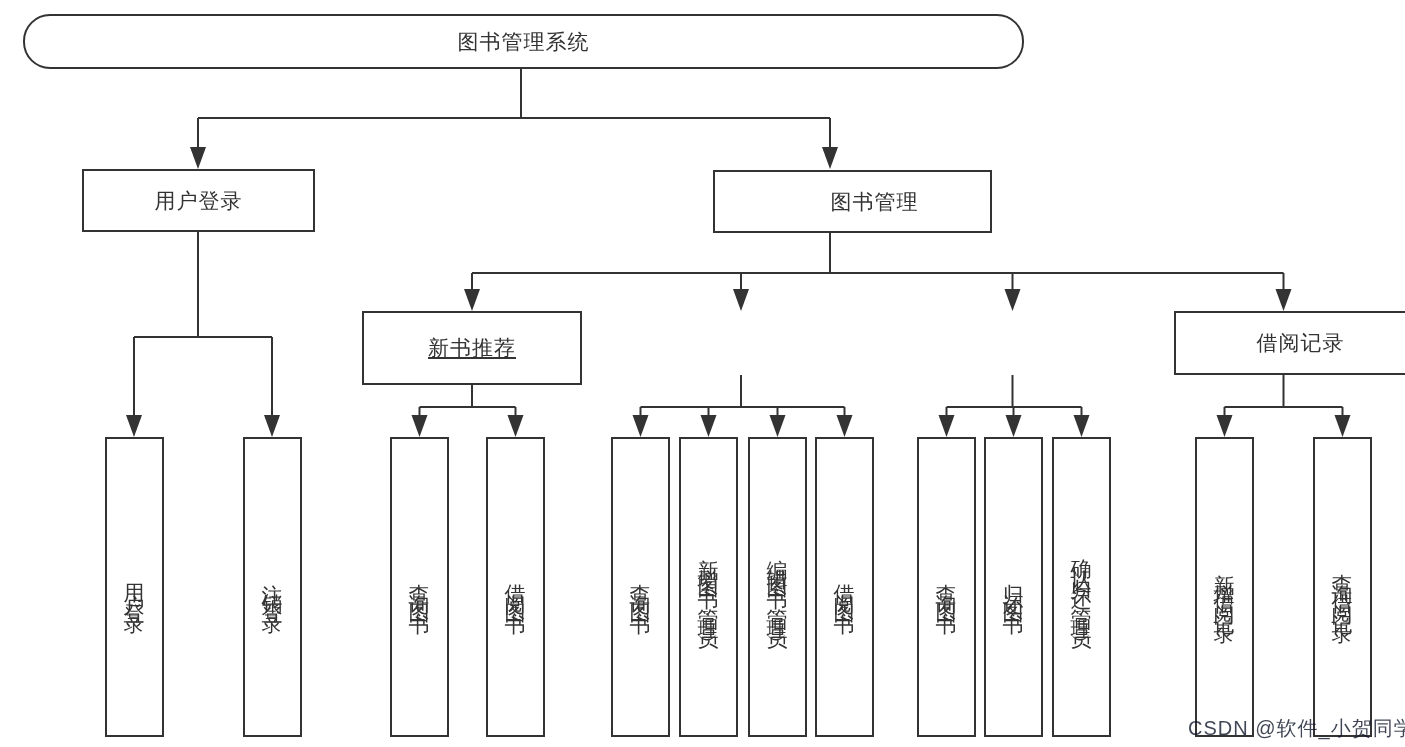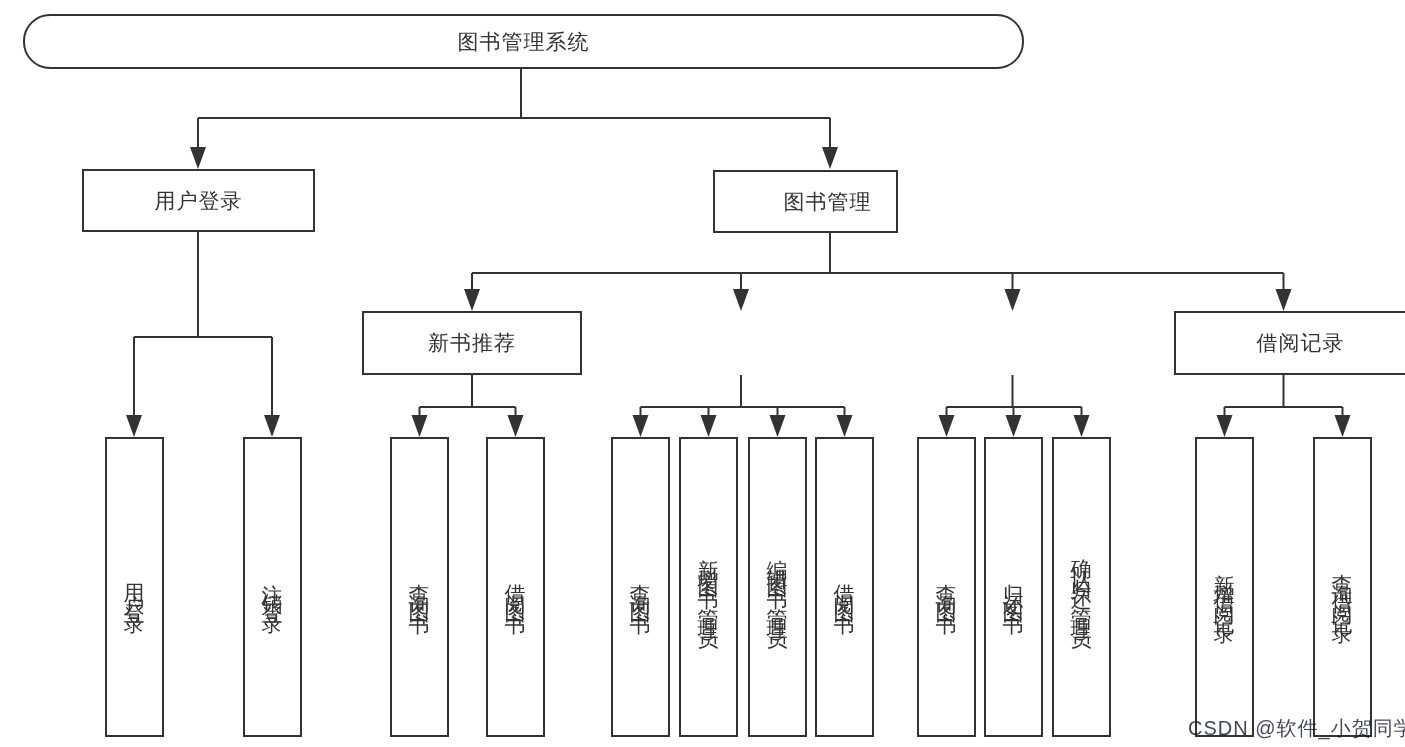--- a/index.html
+++ b/index.html
@@ -115,25 +115,25 @@
     </g>
   </svg>
 
   <div class="hbox" style="left:23px;top:14px;width:1001px;height:55px;border-radius:27px;">
     <span>图书管理系统</span>
   </div>
 
   <div class="hbox" style="left:82px;top:169px;width:233px;height:63px;">
     <span>用户登录</span>
   </div>
-  <div class="hbox" style="left:713px;top:170px;width:185px;height:63px;padding-left:44px;">
+  <div class="hbox" style="left:713px;top:170px;width:279px;height:63px;padding-left:44px;">
     <span>图书管理</span>
   </div>
 
-  <div class="hbox" style="left:362px;top:311px;width:220px;height:64px;">
+  <div class="hbox" style="left:362px;top:311px;width:220px;height:74px;text-decoration:underline;">
     <span>新书推荐</span>
   </div>
   <div class="hbox" style="left:1174px;top:311px;width:253px;height:64px;">
     <span>借阅记录</span>
   </div>
 
   <div class="vbox" style="left:105px;top:437px;">
     <span>用户登录</span>
   </div>
   <div class="vbox" style="left:243px;top:437px;">

